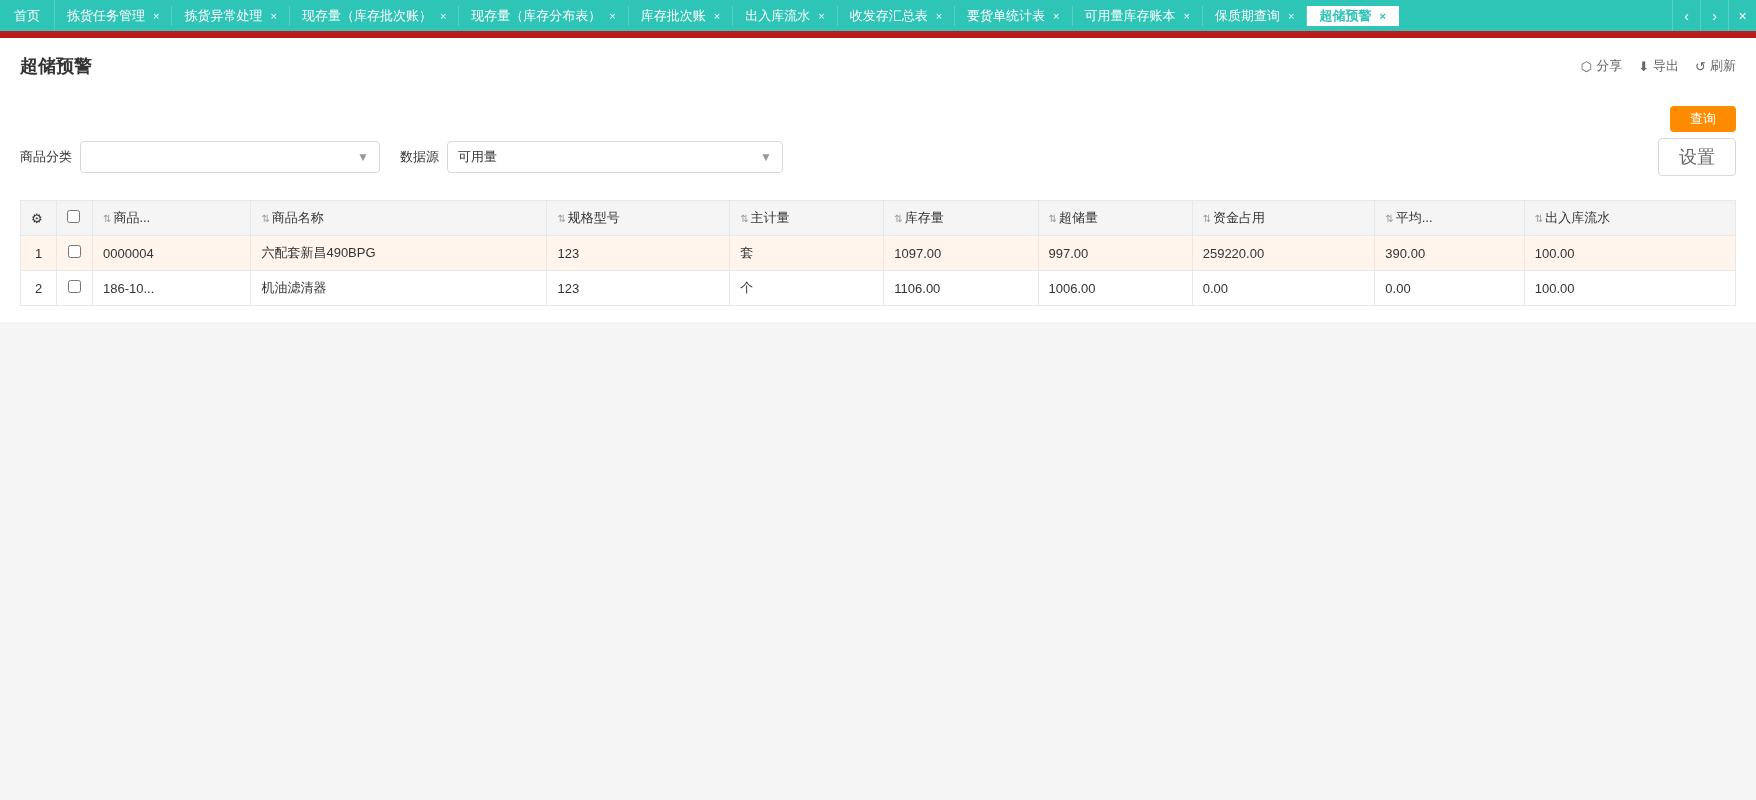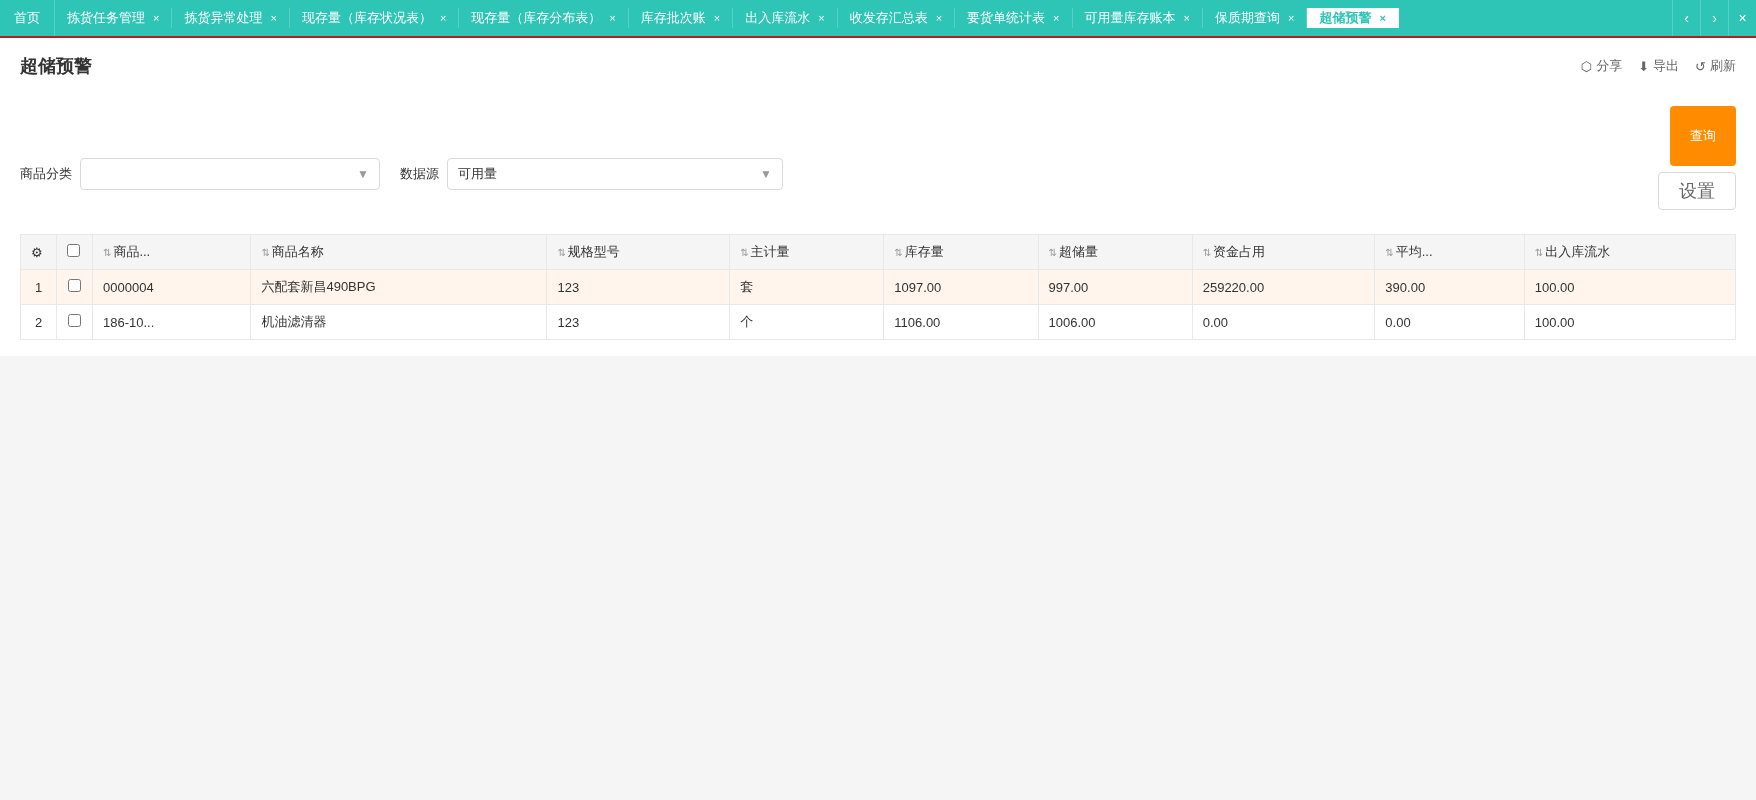--- a/index.html
+++ b/index.html
@@ -6,21 +6,21 @@
     body { font-family: "Microsoft YaHei", Arial, sans-serif; font-size: 13px; background: #f5f5f5; color: #333; }
 
     
     .topbar {
       background: #2ec4b6;
       display: flex;
       align-items: center;
       height: 38px;
       padding: 7px 0;
       overflow: hidden;
-      border-bottom: 2px solid #b91c1c;
+      border-bottom: 7px solid #b91c1c;
     }
     .topbar-tab {
       display: flex;
       align-items: center;
       height: 38px;
       padding: 0 12px;
       color: #fff;
       white-space: nowrap;
       cursor: pointer;
       font-size: 13px;
@@ -109,21 +109,21 @@
       justify-content: space-between;
       cursor: pointer;
     }
     .filter-select .chevron { color: #999; font-size: 12px; }
 
     .btn-query {
       background: #ff8c00;
       color: #fff;
       border: none;
       border-radius: 4px;
-      padding: 21px 20px;
+      padding: 4px 20px;
       font-size: 13px;
       cursor: pointer;
       margin-left: auto;
     }
     .btn-settings {
       background: #fff;
       color: #666;
       border: 1px solid #d9d9d9;
       border-radius: 4px;
       padding: 6px 20px;
@@ -185,21 +185,21 @@
   <div id="tabs-container" style="display:flex;align-items:center;height:20px;overflow:hidden;">
       <div class="topbar-tab">
         <span>拣货任务管理</span>
         <span class="close-x">×</span>
       </div>
       <div class="topbar-tab">
         <span>拣货异常处理</span>
         <span class="close-x">×</span>
       </div>
       <div class="topbar-tab">
-        <span>现存量（库存状况表）</span>
+        <span>现存量（库存批次账）</span>
         <span class="close-x">×</span>
       </div>
       <div class="topbar-tab">
         <span>现存量（库存分布表）</span>
         <span class="close-x">×</span>
       </div>
       <div class="topbar-tab">
         <span>库存批次账</span>
         <span class="close-x">×</span>
       </div>

